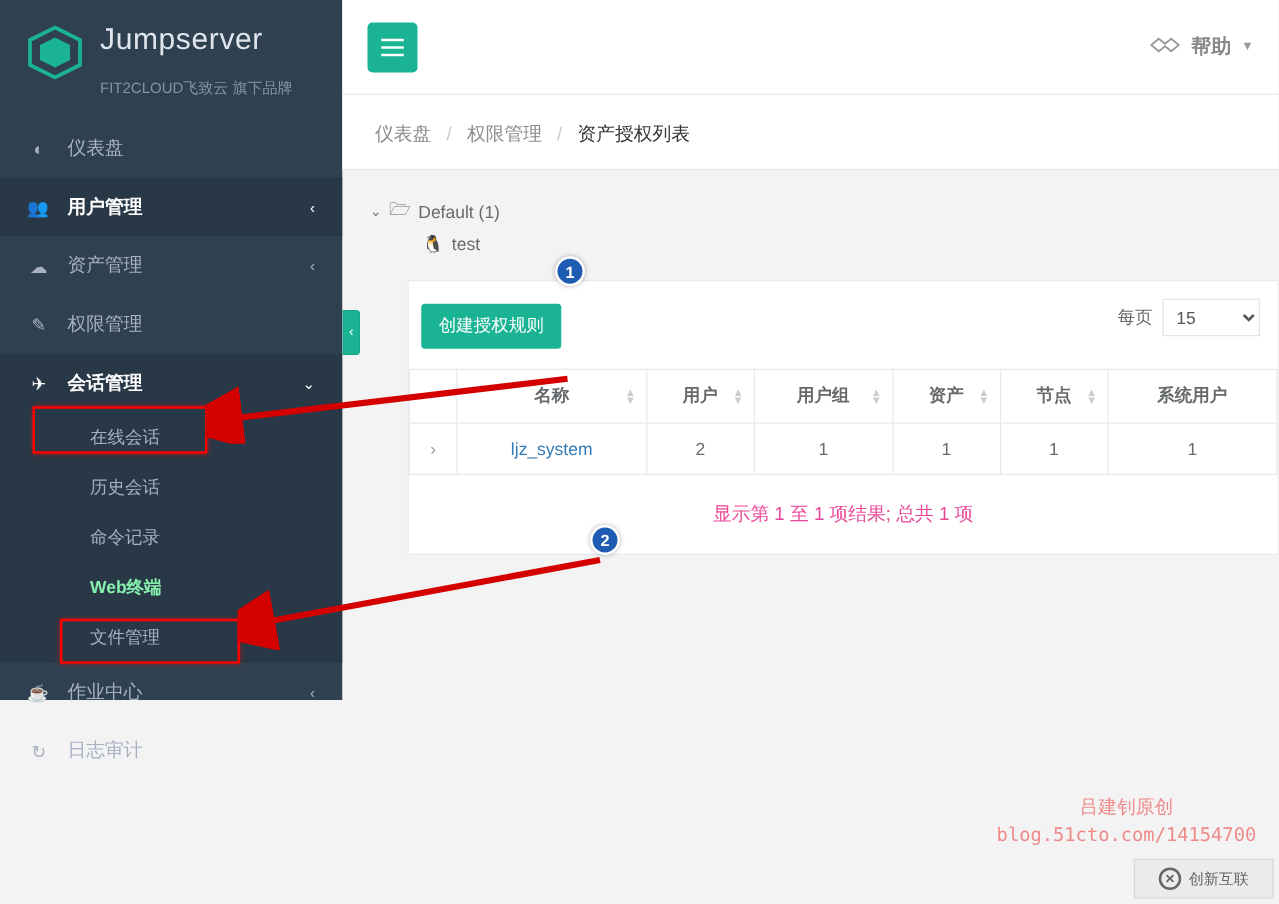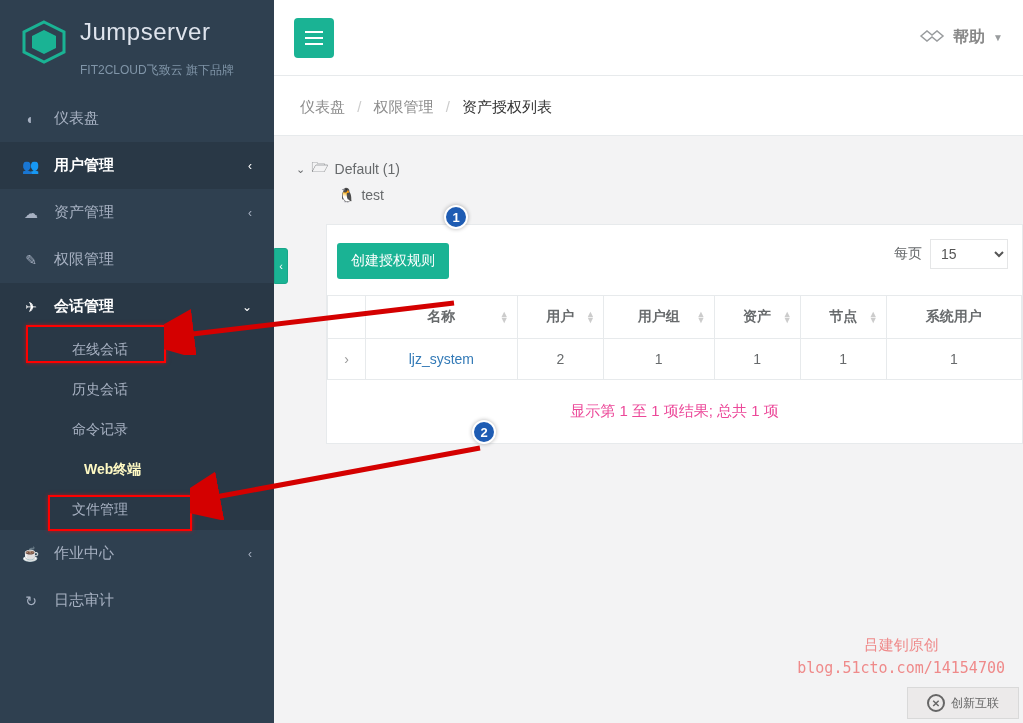--- a/index.html
+++ b/index.html
@@ -1,32 +1,32 @@
 <!DOCTYPE html>
 <html><head>
 <meta charset="utf-8">
 <style>
 * { box-sizing: border-box; margin: 0; padding: 0; }
 body { font-family: "Helvetica Neue", Arial, sans-serif; font-size: 14px; color: #676a6c; background: #f3f3f4; width: 1023px; height: 723px; overflow: hidden; position: relative; }
-.sidebar { position: absolute; left: 0; top: 0; width: 274px; height: 723px; background: #2f4050; }
+.sidebar { position: absolute; left: 0; top: 0; width: 274px; height: 560px; background: #2f4050; }
 .logo-area { padding: 18px 20px 16px 20px; display: flex; align-items: flex-start; gap: 12px; }
 .logo-icon svg { width: 48px; height: 48px; }
 .logo-text { color: #dfe4ed; }
 .logo-title { font-size: 24px; font-weight: 300; letter-spacing: 0.5px; }
 .logo-sub { font-size: 12px; color: #8095a8; margin-top: 16px; }
 .nav { list-style: none; }
 .nav-item { display: flex; align-items: center; padding: 14px 22px; color: #a7b1c2; cursor: pointer; position: relative; }
 .nav-item.active { background: #293846; color: #fff; }
 .nav-item .ico { width: 18px; margin-right: 14px; display: inline-flex; justify-content: center; }
 .nav-item .label { flex: 1; font-size: 15px; }
 .nav-item .chevron { font-size: 12px; }
 .nav-item.strong .label { font-weight: bold; color: #fff; }
 .subnav { list-style: none; background: #293846; }
 .subnav-item { padding: 11px 22px 11px 72px; color: #a7b1c2; cursor: pointer; font-size: 14px; }
-.subnav-item.strong { color: #fef9c3; font-weight: bold; margin-left: 12px; }
+.subnav-item.strong { color: #86efac; font-weight: bold; }
 .hl1 { position: absolute; left: 26px; top: 325px; width: 140px; height: 38px; pointer-events: none; border: 2px solid #ff0000; box-shadow: 0 0 4px rgba(255,0,0,0.6); }
 .hl2 { position: absolute; left: 48px; top: 495px; width: 144px; height: 36px; pointer-events: none; border: 2px solid #ff0000; box-shadow: 0 0 4px rgba(255,0,0,0.6); }
 .main { position: absolute; left: 274px; top: 0; right: 0; height: 723px; background: #f3f3f4; }
 .topbar { height: 76px; background: #fff; border-bottom: 1px solid #e7eaec; display: flex; align-items: center; padding: 0 20px; }
 .hamburger { width: 40px; height: 40px; background: #1ab394; border-radius: 4px; display: flex; align-items: center; justify-content: center; cursor: pointer; }
 .hamburger span, .hamburger span::before, .hamburger span::after { display: block; width: 18px; height: 2px; background: #fff; position: relative; }
 .hamburger span::before, .hamburger span::after { content: ""; position: absolute; left: 0; }
 .hamburger span::before { top: -6px; }
 .hamburger span::after { top: 6px; }
 .top-right { margin-left: auto; display: flex; align-items: center; gap: 8px; color: #999c9e; }

